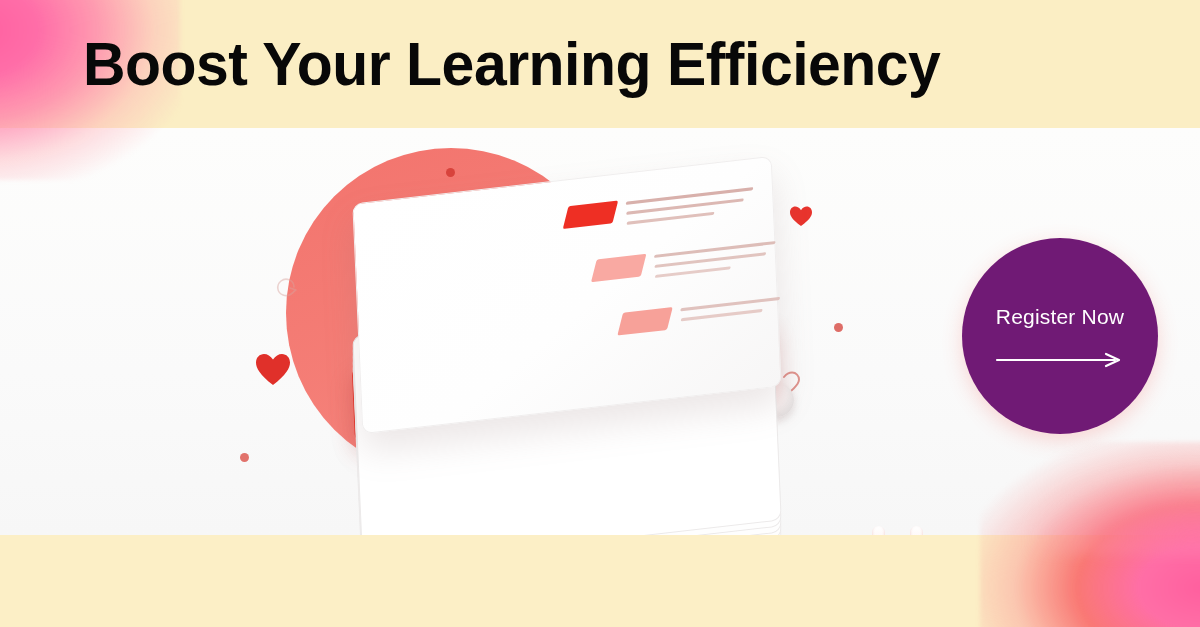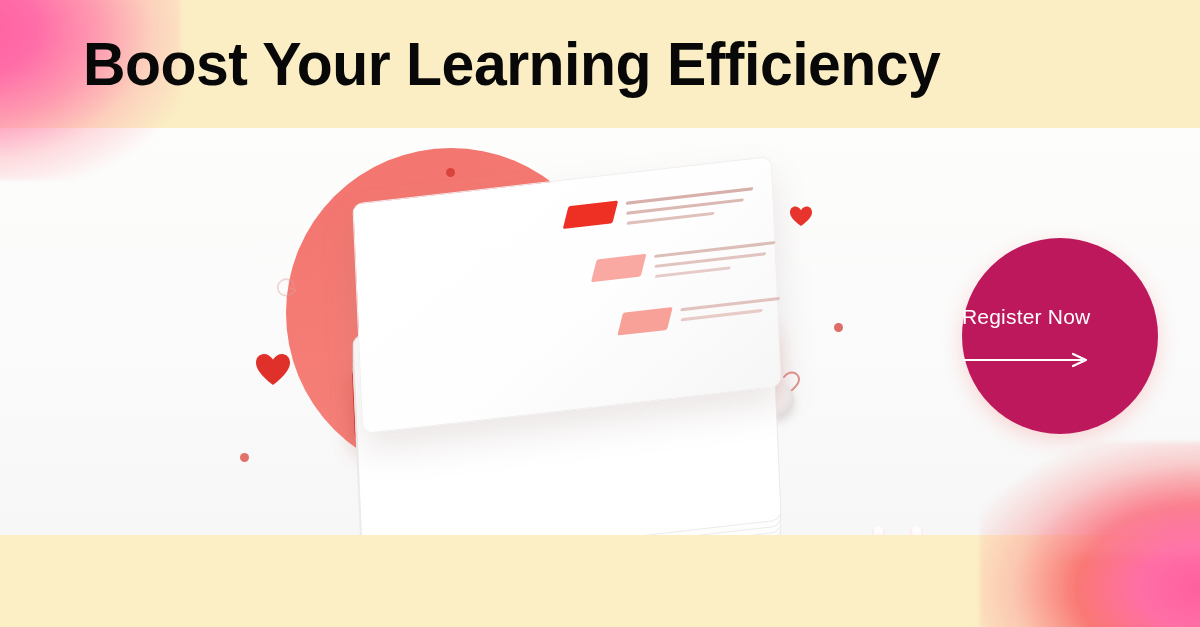--- a/index.html
+++ b/index.html
@@ -84,21 +84,21 @@
   
   .calendar{position:absolute;left:857px;top:398px;width:82px;height:88px;}
   .cal-ring{position:absolute;top:0;width:13px;height:30px;border-radius:7px;
     background:linear-gradient(180deg,#ffffff 0%,#fdeceb 100%);
     box-shadow:inset 0 -2px 3px rgba(190,60,55,.25);}
   .cal-ring.l{left:15px;}
   .cal-ring.r{left:53px;}
 
   
   .cta{position:absolute;left:962px;top:238px;width:196px;height:196px;border-radius:50%;
-    background:#be185d;display:flex;flex-direction:column;
+    background:#701a75;display:flex;flex-direction:column;align-items:center;
     justify-content:center;cursor:pointer;box-shadow:0 6px 20px rgba(244,85,76,.22);}
   .cta-label{color:#fff;font-size:21px;font-weight:400;line-height:24px;letter-spacing:.2px;}
   .cta-arrow{margin-top:23px;}
 
   
   .footer{position:absolute;left:0;top:535px;width:1200px;height:92px;}
 </style>
 </head>
 <body>
 

